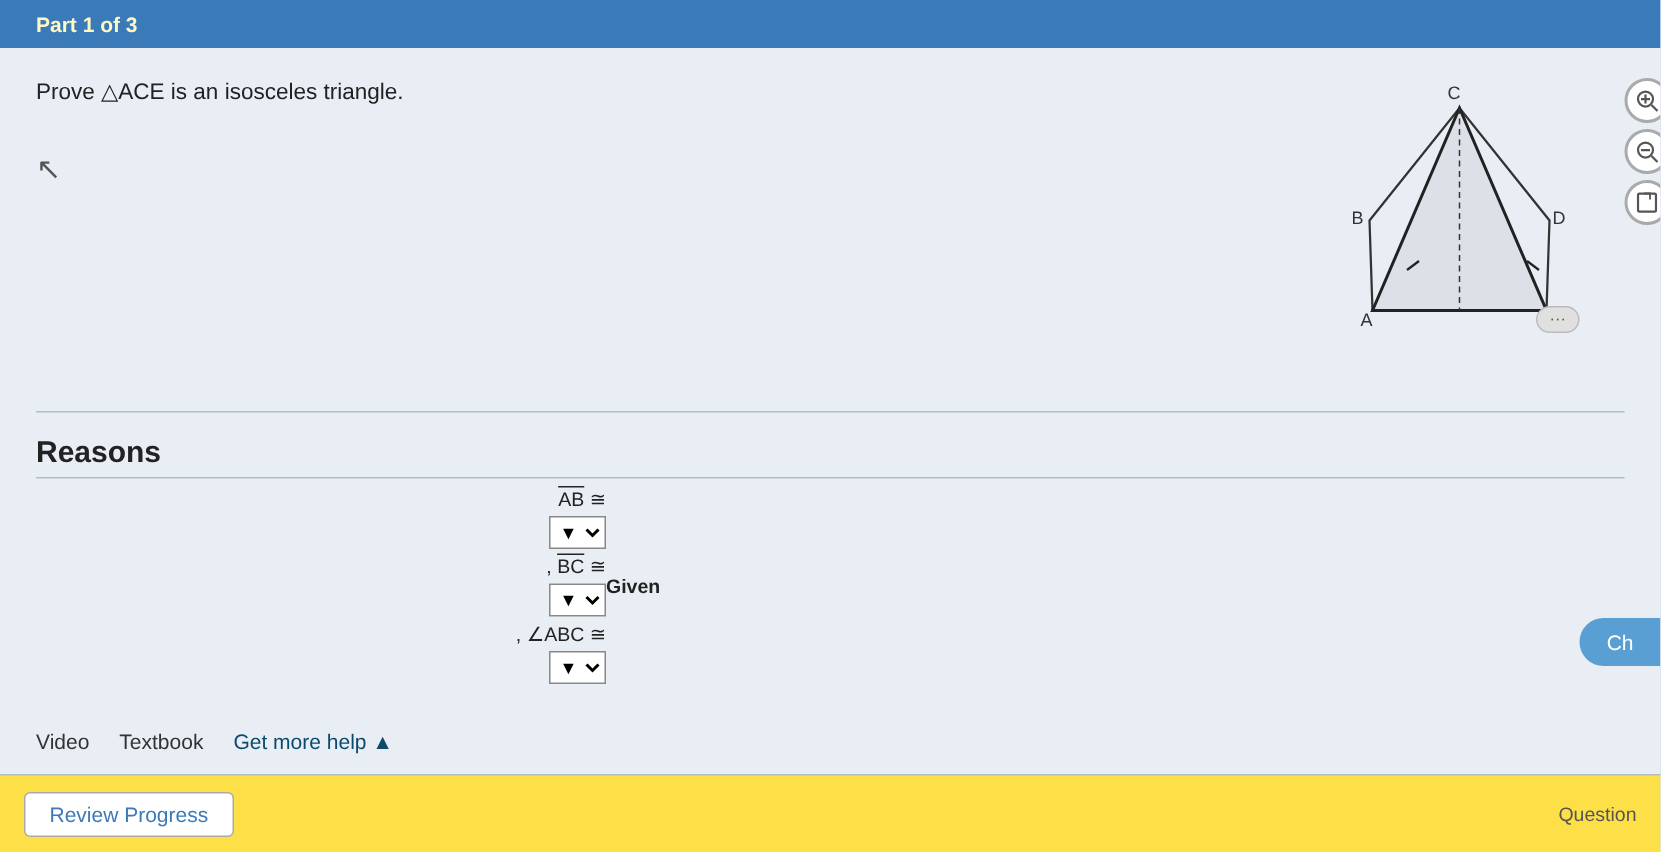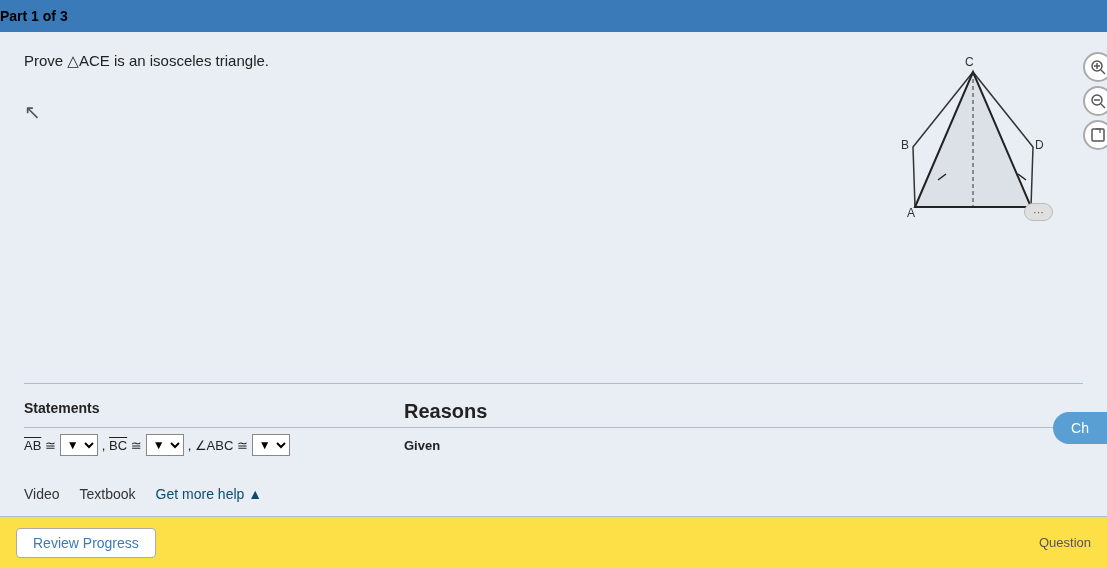--- a/index.html
+++ b/index.html
@@ -8,22 +8,22 @@
       background: #c8d8e8;
       width: 1107px;
       height: 568px;
       overflow: hidden;
       display: flex;
       flex-direction: column;
     }
 
     .top-bar {
       background: #3a7ab8;
-      color: #000000;
-      padding: 6px 0;
+      color: #fef9c3;
+      padding: 6px 24px;
       font-size: 14px;
       font-weight: bold;
       height: 32px;
       display: flex;
       align-items: center;
     }
 
     .main-content {
       flex: 1;
       background: #e8eef4;
@@ -155,22 +155,22 @@
       display: flex;
       flex-direction: row;
       align-items: center;
       border-top: 1px solid #b0bec5;
       padding: 6px 0;
     }
 
     .statements-cell {
       width: 380px;
       display: flex;
-      flex-direction: row;
-      align-items: center;
+      flex-direction: column;
+      align-items: flex-end;
       gap: 4px;
       font-size: 13px;
       color: #222;
     }
 
     .statement-text {
       font-size: 13px;
     }
 
     .overline {
@@ -325,21 +325,20 @@
           <span>···</span>
         </div>
       </div>
     </div>
   </div>
 
   <div class="divider"></div>
 
   <div class="proof-table">
     <div class="proof-header">
-      <div class="proof-header-statements">Statements</div>
       <div class="proof-header-reasons">Reasons</div>
     </div>
     <div class="proof-row">
       <div class="statements-cell">
         <span class="statement-text"><span class="overline">AB</span> ≅</span>
         <select class="dropdown-select">
           <option>▼</option>
         </select>
         <span class="statement-text">, <span class="overline">BC</span> ≅</span>
         <select class="dropdown-select">

